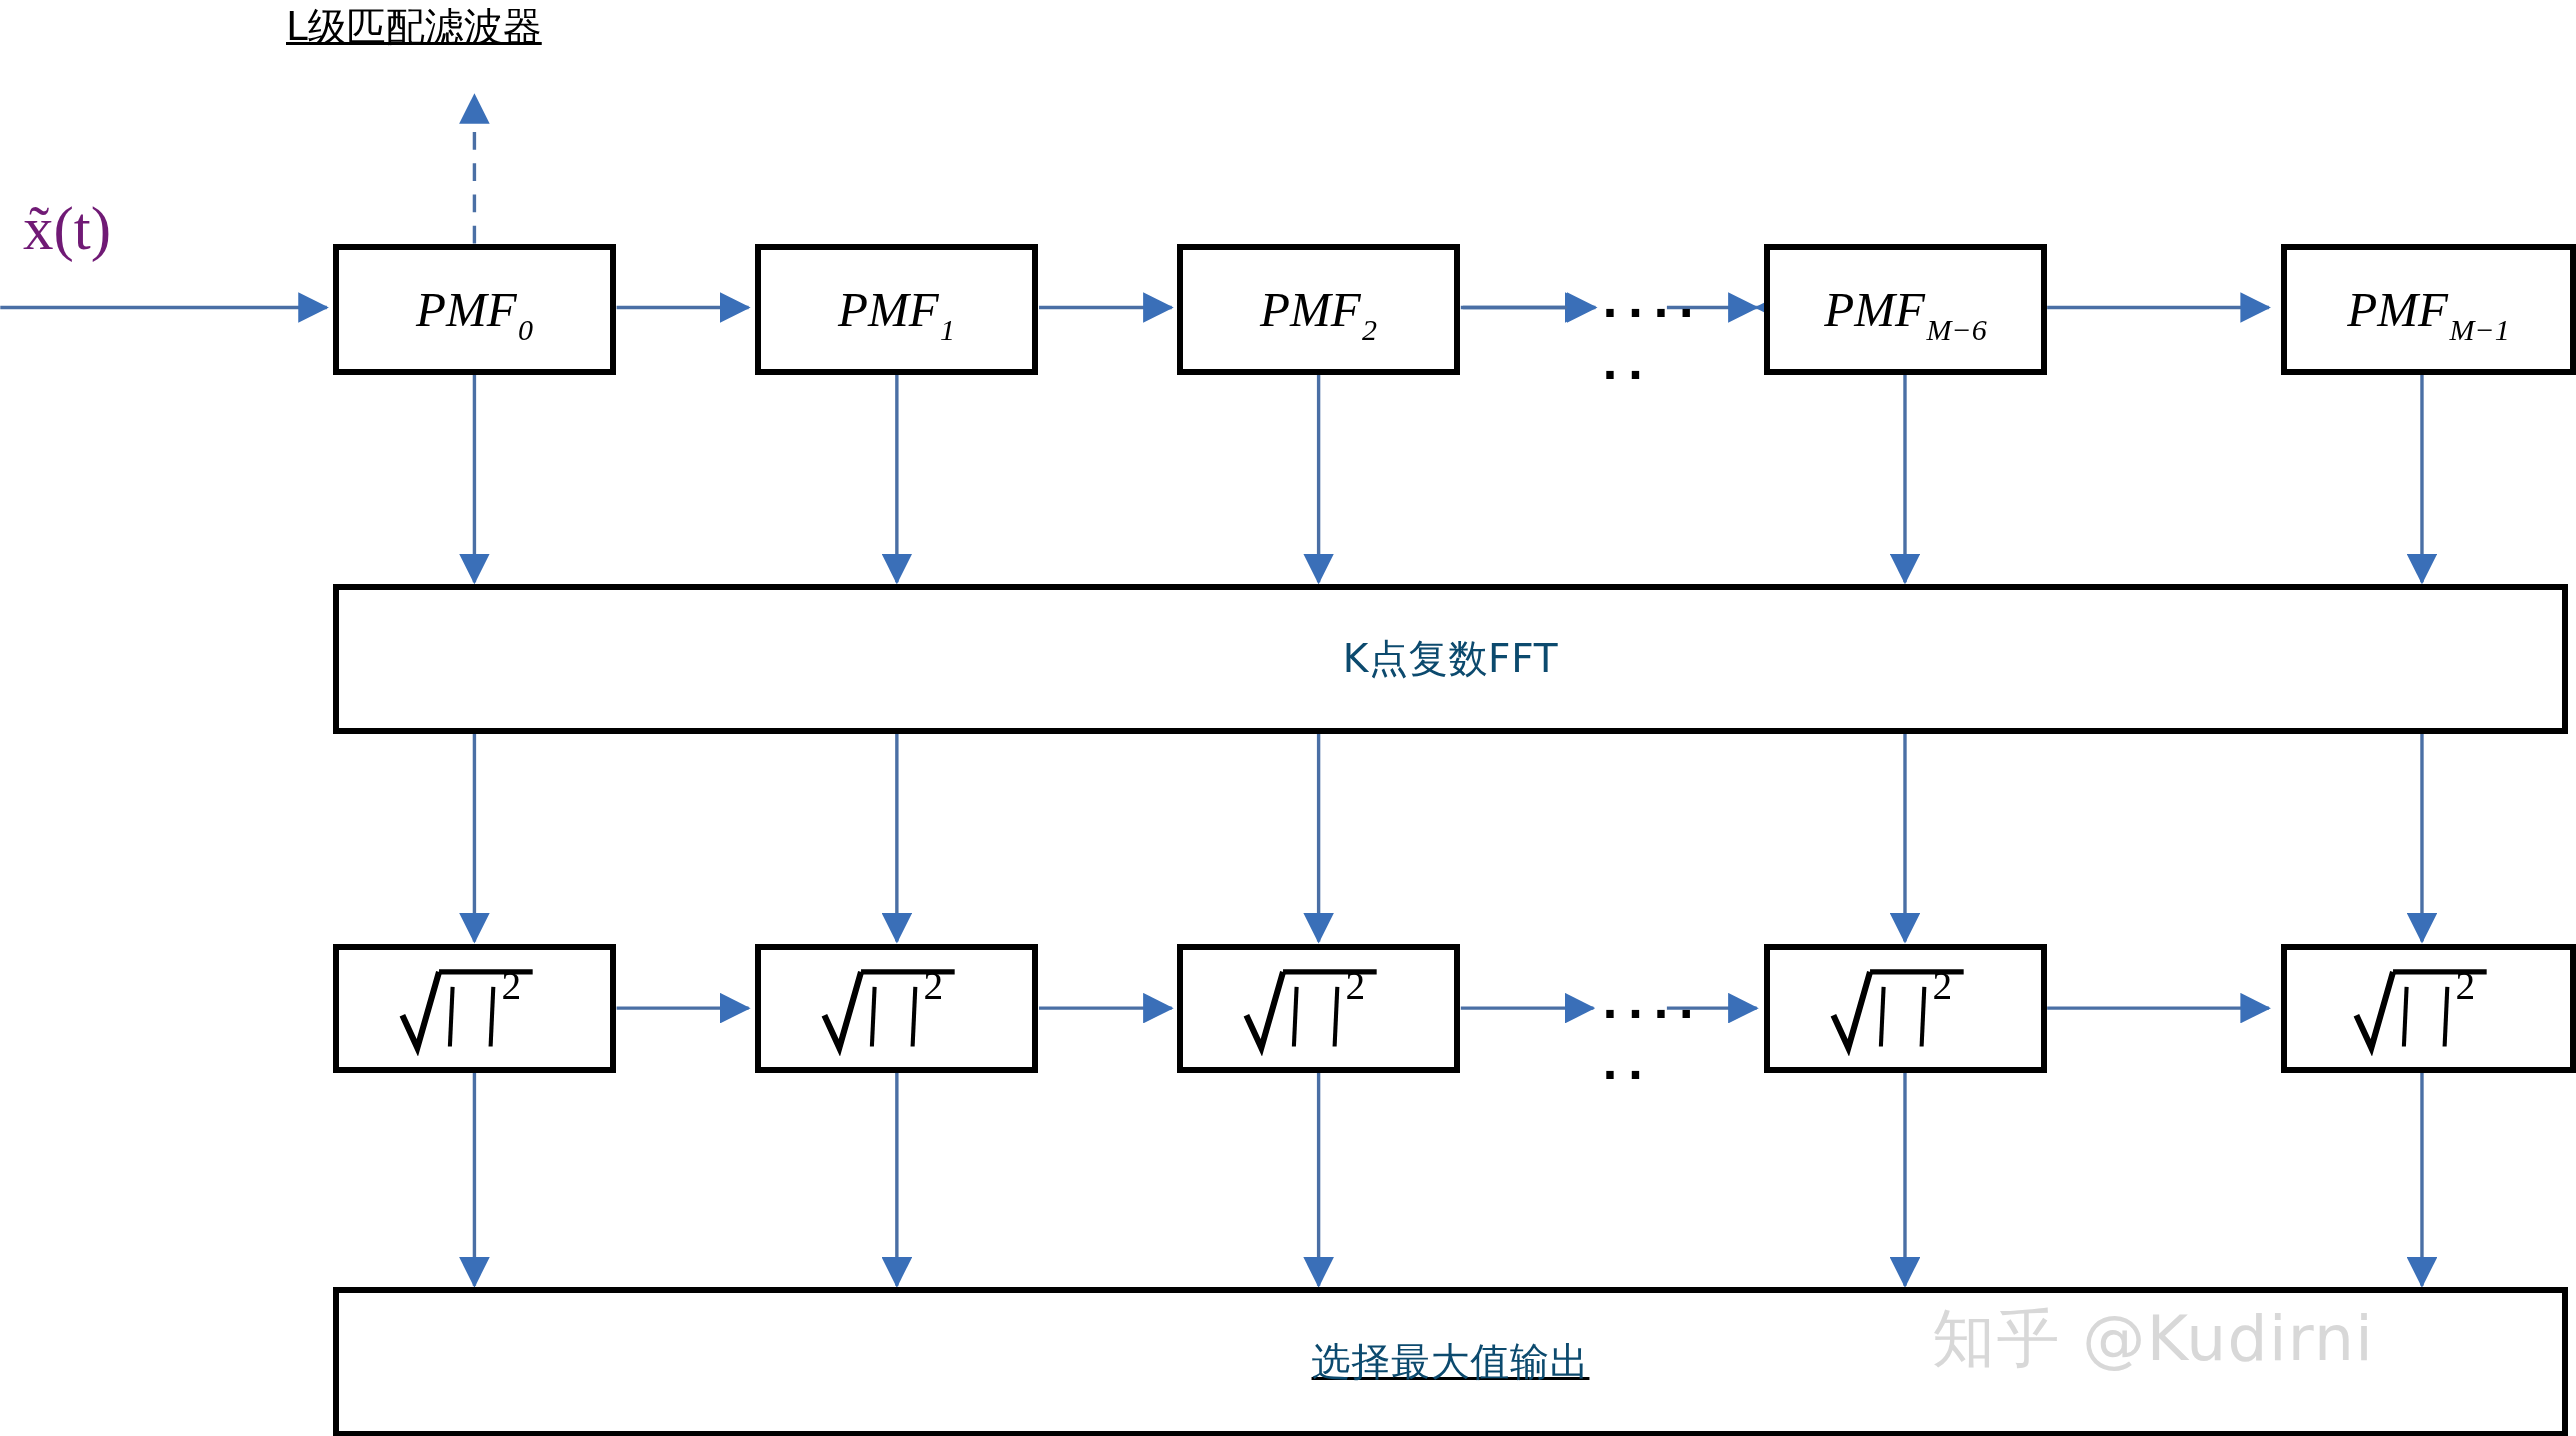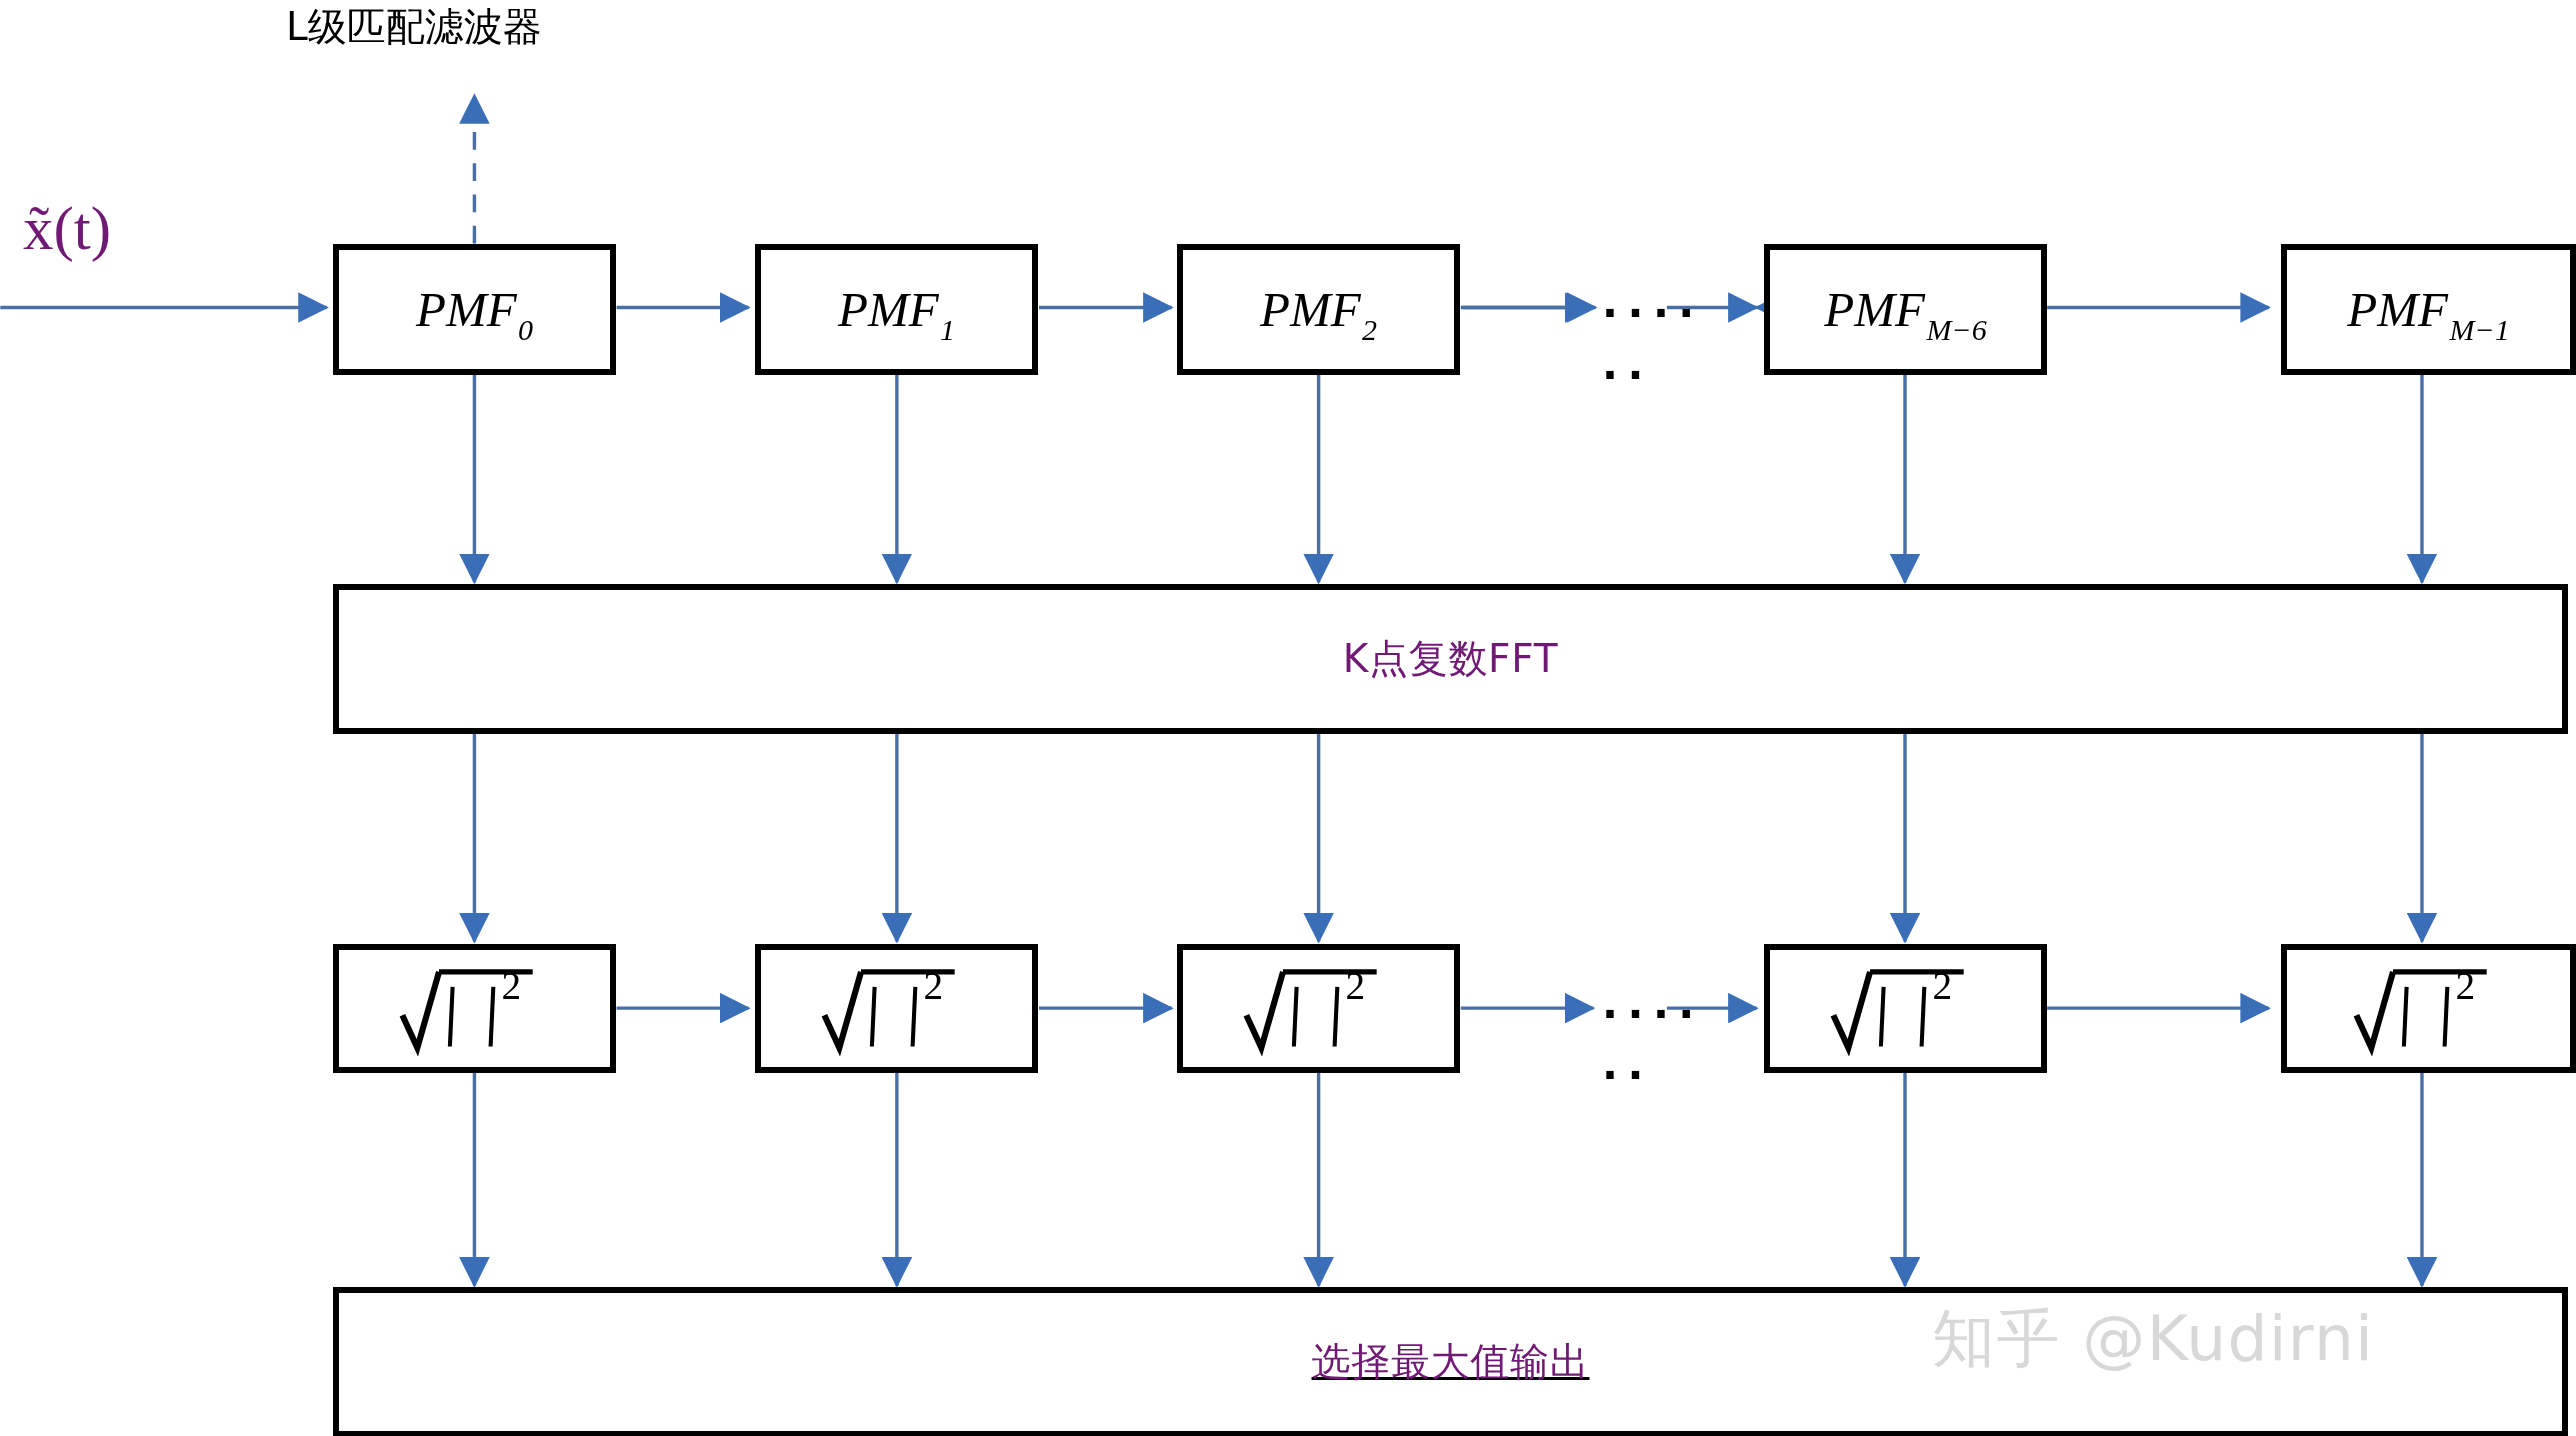--- a/index.html
+++ b/index.html
@@ -15,21 +15,21 @@
     background:#ffffff;border:6.1px solid #000000;
     display:flex;align-items:center;justify-content:center;
   }
   .bar{
     position:absolute;box-sizing:border-box;
     background:#ffffff;border:6.1px solid #000000;
     display:flex;align-items:center;justify-content:center;
   }
   .bar-label{
     font-family:"DejaVu Sans","Liberation Sans",sans-serif;
-    font-size:39px;color:#701a75;letter-spacing:0.7px;white-space:nowrap;
+    font-size:39px;color:#0c4a6e;letter-spacing:0.7px;white-space:nowrap;
   }
 
   
   .pmf{
     font-family:"Liberation Serif","DejaVu Serif",serif;
     font-style:italic;font-size:49px;color:#000;
     white-space:nowrap;line-height:1;
     display:flex;align-items:flex-end;
   }
   .pmf .sub{font-size:30px;position:relative;top:11px;padding-left:1.4px;}
@@ -39,21 +39,21 @@
     position:relative;width:170px;height:95px;
   }
   .mag .radical{
     position:absolute;left:0;top:0;width:170px;height:95px;
     font-family:"Liberation Serif","DejaVu Serif",serif;
   }
 
   .title{
     position:absolute;
     font-family:"DejaVu Sans","Liberation Sans",sans-serif;
-    font-size:39px;color:#000;white-space:nowrap;
+    font-size:39px;color:#000;white-space:nowrap;text-decoration:underline;
   }
   .sig{
     position:absolute;
     font-family:"Liberation Serif","DejaVu Serif",serif;
     font-size:61px;color:#701a75;white-space:nowrap;
   }
   .dots{
     position:absolute;
     font-family:"DejaVu Sans","Liberation Sans",sans-serif;
     font-size:42px;font-weight:700;color:#000;

